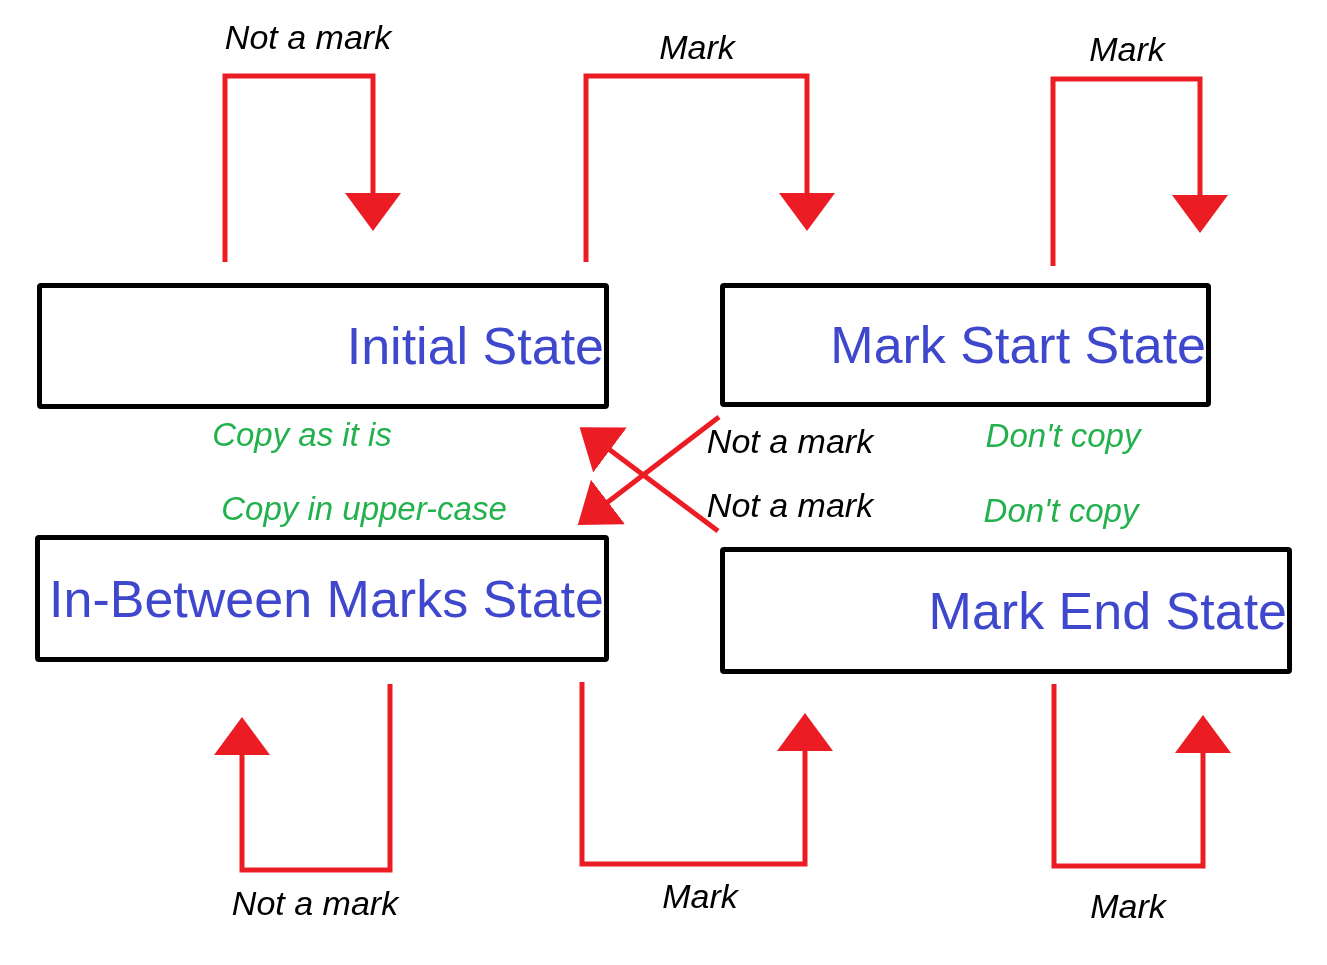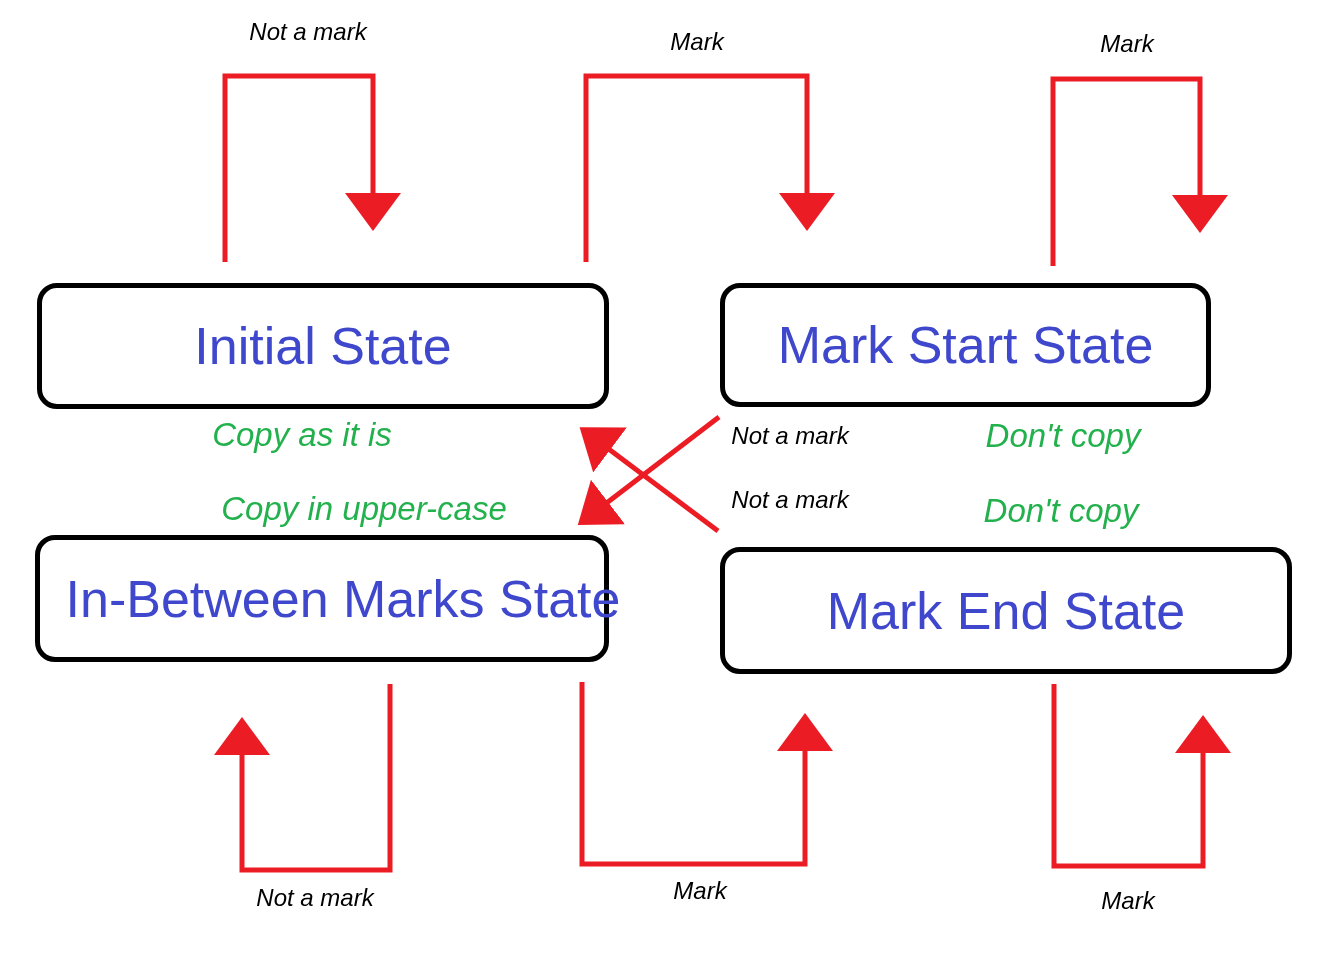--- a/index.html
+++ b/index.html
@@ -19,38 +19,38 @@
   .arrow {
     stroke: var(--c-arrow, #ec1c24);
     stroke-width: 5;
     fill: none;
   }
   .arrowhead-shape { fill: var(--c-arrow, #ec1c24); }
   .state {
     position: absolute;
     box-sizing: border-box;
     border: 5px solid var(--c-box_border, #000);
-    border-radius: 20px;
+    border-radius: 4px;
     display: flex;
     align-items: center;
-    justify-content: center;
+    justify-content: flex-end;
   }
   .state-label {
     font-size: 52px;
     color: var(--c-state_text, #3f48cc);
     white-space: nowrap;
   }
   .lbl {
     position: absolute;
     transform: translateX(-50%);
     white-space: nowrap;
     line-height: 1.15;
   }
   .event-label {
-    font-size: 24px;
+    font-size: 34px;
     font-style: italic;
     color: var(--c-event_text, #000);
   }
   .action-label {
     font-size: 33px;
     font-style: italic;
     color: var(--c-action_text, #22b14c);
   }
 </style>
 </head>

